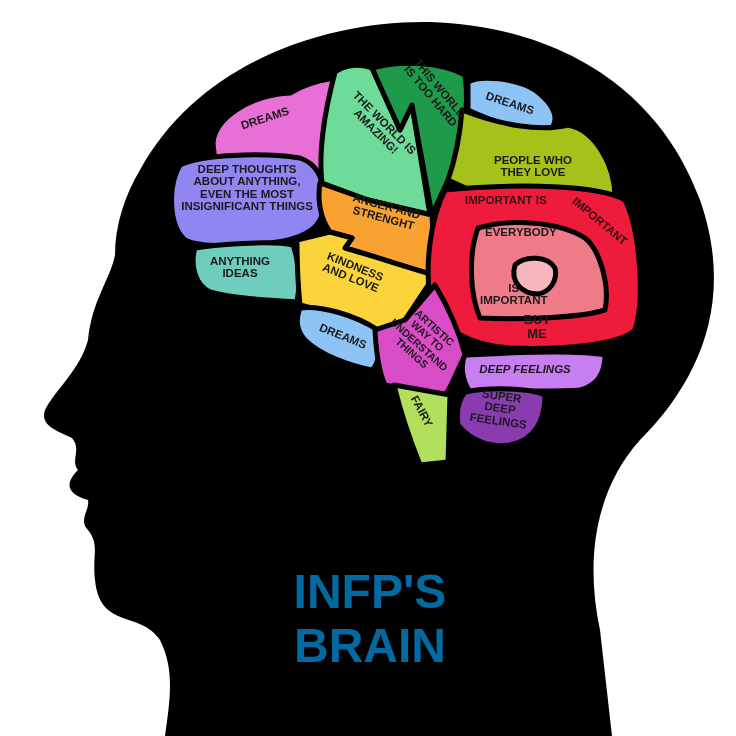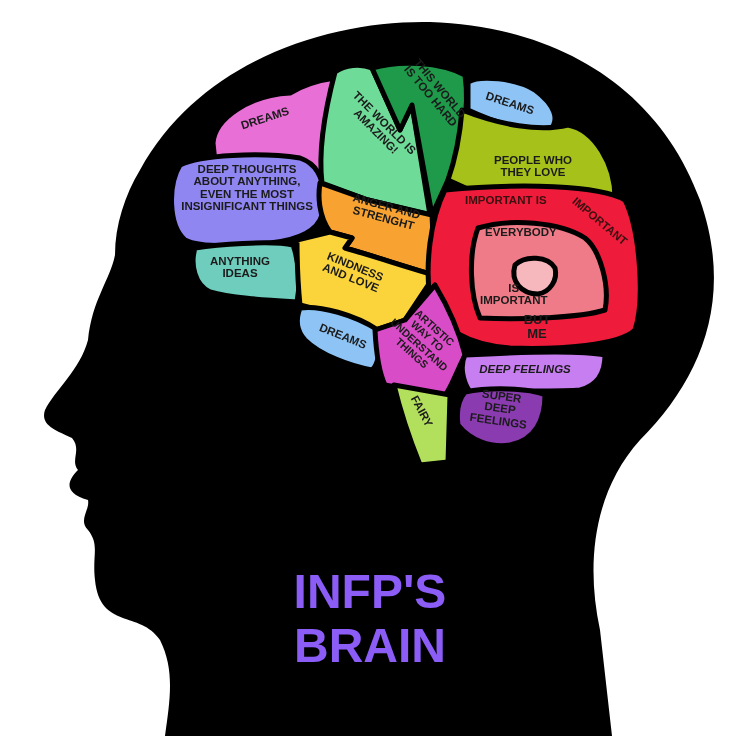--- a/index.html
+++ b/index.html
@@ -83,15 +83,15 @@
   <div class="lbl" style="left:383px;top:318px;width:80px;transform:rotate(42deg);font-size:10.5px;">ARTISTIC
 WAY TO
 UNDERSTAND
 THINGS</div>
   <div class="lbl" style="left:405px;top:405px;transform:rotate(62deg);">FAIRY</div>
   <div class="lbl" style="left:470px;top:363px;width:110px;font-style:italic;">DEEP FEELINGS</div>
   <div class="lbl" style="left:465px;top:390px;width:70px;transform:rotate(8deg);">SUPER
 DEEP
 FEELINGS</div>
 
-  <div class="title" style="color:#8b5cf6;">INFP'S
+  <div class="title" style="color:#0369a1;">INFP'S
 BRAIN</div>
 </div>
 
 </body></html>

